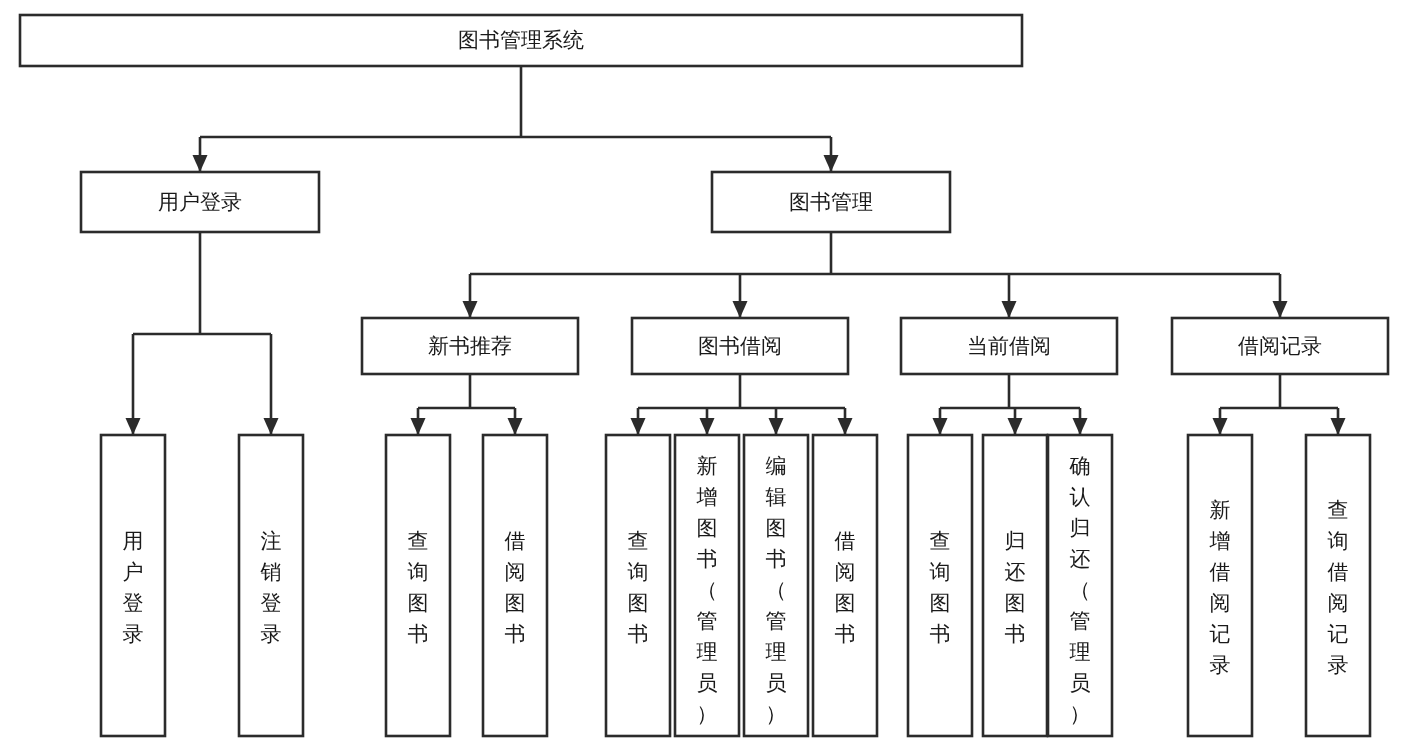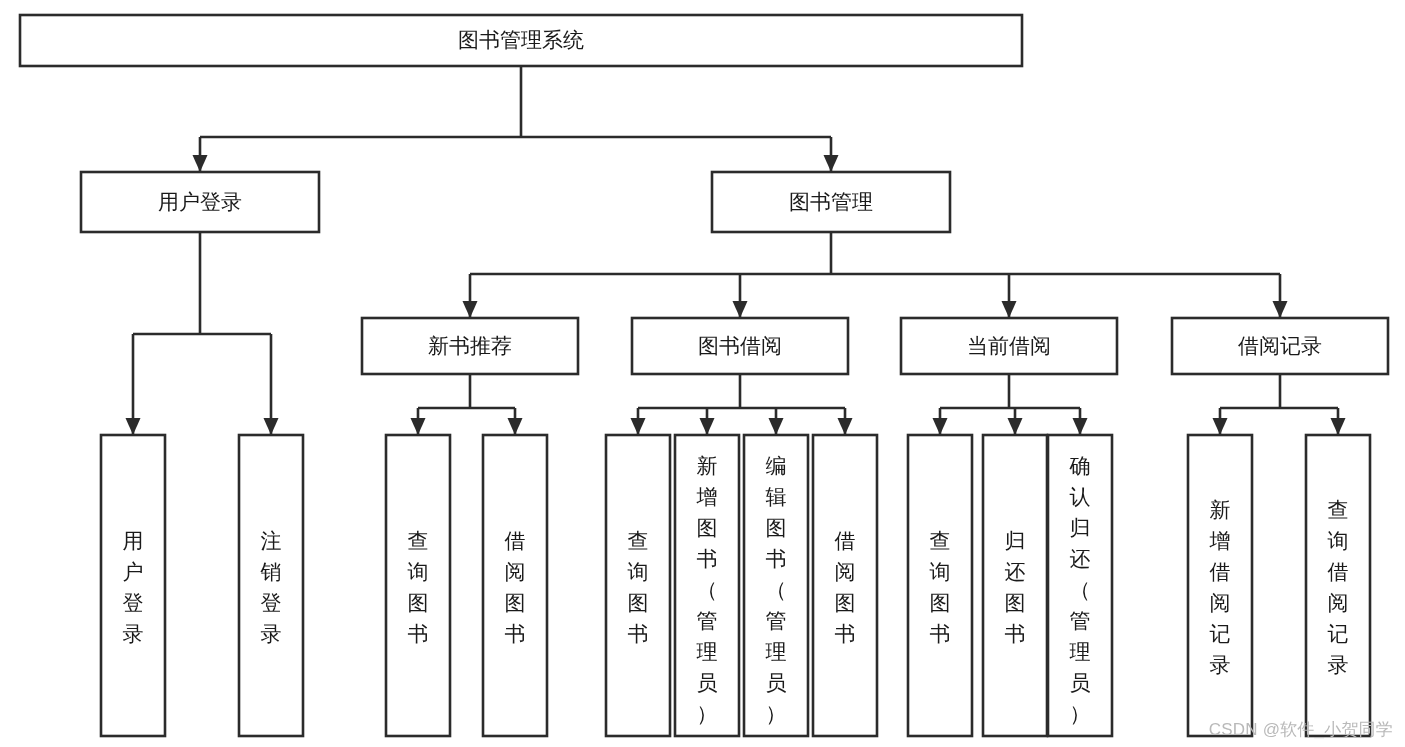--- a/index.html
+++ b/index.html
@@ -248,14 +248,13 @@
           <text x="1338" y="516.68" class="node-label-v">查</text>
           <text x="1338" y="547.68" class="node-label-v">询</text>
           <text x="1338" y="578.68" class="node-label-v">借</text>
           <text x="1338" y="609.68" class="node-label-v">阅</text>
           <text x="1338" y="640.68" class="node-label-v">记</text>
           <text x="1338" y="671.68" class="node-label-v">录</text>
         </g>
       </g>
   </svg>
 
-  <div class="watermark-text">CSDN @软件_小贺同学</div>
 </div>
 
 </body></html>

